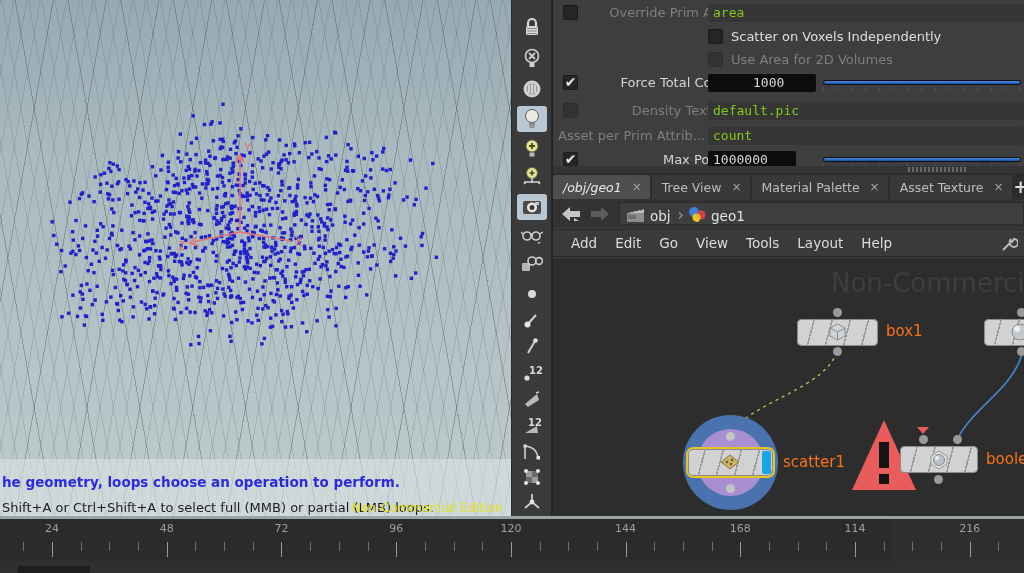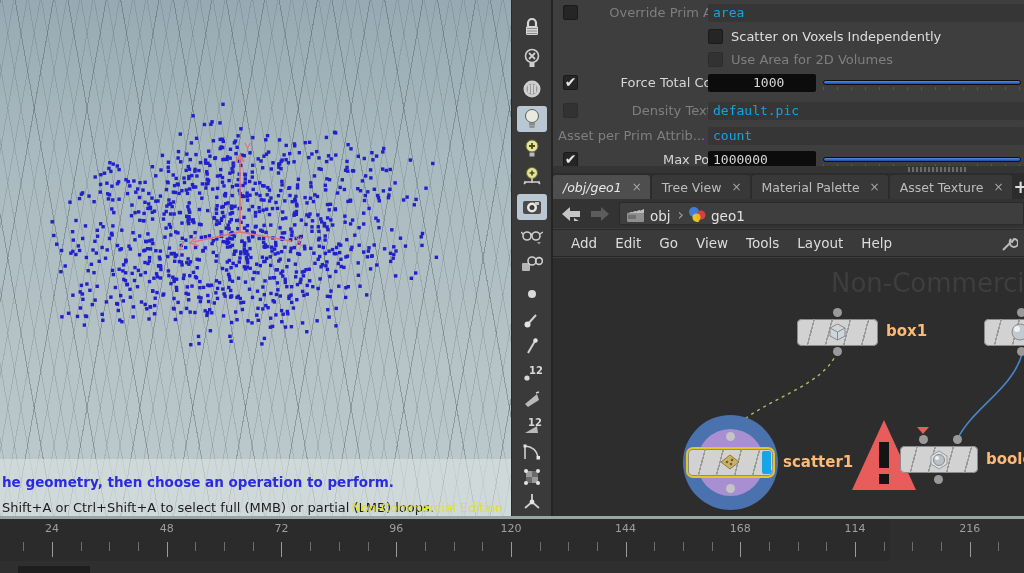--- a/index.html
+++ b/index.html
@@ -38,21 +38,21 @@
   #params { position:absolute; left:0; top:0; width:471px; height:172px; background:#3e3e3e; }
   .prow { position:absolute; height:18px; font-size:13px; }
   .pcheck { position:absolute; width:15px; height:15px; background:#252525; border:1px solid #1a1a1a;
             border-radius:2px; color:#e8e8e8; font-size:14px; line-height:13px; text-align:center; }
   .pcheck.dim { opacity:.45; }
   .plabel { position:absolute; width:148px; text-align:right; color:#d6d6d6; line-height:18px; white-space:nowrap; }
   .plabel.dim { color:#7f7f7f; }
   .pfield { position:absolute; height:18px; font-family:"DejaVu Sans Mono","Liberation Mono",monospace;
             font-size:13px; line-height:18px; padding-left:5px; border-radius:2px; white-space:nowrap; overflow:hidden;}
   .pfield.on  { background:#0c0c0c; color:#d8d8d8; }
-  .pfield.off { background:#363636; color:#0ea5e9; }
+  .pfield.off { background:#363636; color:#84cc16; }
   .inline-label { position:absolute; color:#dedede; line-height:18px; white-space:nowrap; }
   .inline-label.dim { color:#7f7f7f; }
   .pslider { position:absolute; height:18px; }
   .pslider .bar { position:absolute; left:0; right:0; top:6px; height:5px; border-radius:3px;
                   background:linear-gradient(#5a8fd8,#2766c8 60%,#1c4fa0); border:1px solid #0d0d0d; }
   .pslider .ticks { position:absolute; left:0; right:0; top:13px; height:3px;
                     background:repeating-linear-gradient(90deg, #565656 0 1px, transparent 1px 14px); }
   #pscroll { position:absolute; left:0; top:166px; width:471px; height:7px; background:#343434; }
   #pscroll .grip { position:absolute; left:355px; top:1px; width:60px; height:5px;
                    background:repeating-linear-gradient(90deg,#6a6a6a 0 2px, transparent 2px 4px); }
@@ -85,21 +85,21 @@
 
   
   #network { position:absolute; left:0; top:258px; width:471px; height:258px; background:#2d2d2d; overflow:hidden; }
   #net-watermark { position:absolute; left:278px; top:10px; font-size:26px; color:#3e3e3e; white-space:nowrap; }
   .node-body { position:absolute; height:27px; border-radius:5px; background:#d2d2d2;
                box-shadow:inset 0 0 0 1px #8a8a8a; overflow:hidden; }
   .node-body .slashes { position:absolute; inset:0;
       background:repeating-linear-gradient(105deg, transparent 0 16px, #9b9b9b 16px 17.5px); }
   .node-body.selected { box-shadow:0 0 0 2px #e6c421, inset 0 0 0 1px #8a8a8a; }
   .node-flag { position:absolute; right:2px; top:2px; bottom:2px; width:9px; background:#18a5e8; border-radius:2px; }
-  .node-label { position:absolute; color:#fdba74; font-size:15px; white-space:nowrap;font-weight:bold; }
+  .node-label { position:absolute; color:#f97316; font-size:15px; white-space:nowrap; }
   .ndot { position:absolute; width:9px; height:9px; border-radius:50%; background:#9a9a9a; }
   .node-icon { position:absolute; }
 
   
   #sep-bottom { position:absolute; left:0; top:516px; width:1024px; height:3px; background:#9aa4a4; }
   #timeline { position:absolute; left:0; top:519px; width:890px; height:42px; background:#2b2b2b; }
   .tl-label { position:absolute; top:3px; font-size:11px; color:#9f9f9f; transform:translateX(-50%); }
   .tl-tick { position:absolute; top:23px; width:1px; background:#878787; }
   #tl-bottom { position:absolute; left:0; top:561px; width:1024px; height:12px; background:#2f2f2f; }
   #tl-fieldbox { position:absolute; left:18px; top:566px; width:72px; height:7px; background:#1e1e1e; }
@@ -1120,21 +1120,21 @@
         <line x1="240" y1="232" x2="193" y2="242"></line>
         <path d="M196 237 L190 243 L199 246"></path>
       </g>
       <g font-size="12" fill="#e87272" font-family="'DejaVu Sans Mono',monospace">
         <text id="ax-y" x="244" y="152">Y</text>
         <text id="ax-x" x="295" y="246">X</text>
         <text id="ax-z" x="178" y="250">Z</text>
       </g>
     </svg>
     <div id="vp-help">
-      <div class="vp-line1" style="color:#2a2ae0;">he geometry, then choose an operation to perform.</div>
+      <div class="vp-line1" style="color:#2a2ae0;">he geometry, loops choose an operation to perform.</div>
       <div class="vp-line2">Shift+A or Ctrl+Shift+A to select full (MMB) or partial (LMB) loops.</div>
       <div class="vp-nc" style="color:#e2e21e;">Non-Commercial Edition</div>
     </div>
   </div>
 
   <div id="vtoolbar">
       <div class="vt-btn" style="top: -18px;"></div>
       <div class="vt-btn" style="top: 14px;">
         <svg width="18" height="20" viewBox="0 0 18 20">
           <path d="M5 9 V6 a4 4 0 0 1 8 0 V9" stroke="#d6d6d6" stroke-width="2.2" fill="none"></path>
@@ -1305,21 +1305,21 @@
       </div>
 
       <div class="prow" style="left:0;top:127px;width:471px;">
         <span class="plabel dim" style="left:5px;width:145px;">Asset per Prim Attrib...</span>
         <span class="pfield off" style="left:155px;width:316px;">count</span>
       </div>
 
       <div class="prow" style="left:0;top:151px;width:471px;">
         <span class="pcheck" style="left:10px;top:1px;">✔</span>
         <span class="plabel" style="left:32px;">Max Points</span>
-        <span class="pfield on" style="left:155px;width:108px;">1000000</span>
+        <span class="pfield on" style="left:155px;width:88px;">1000000</span>
         <span class="pslider" style="left:270px;width:198px;">
           <span class="bar"></span>
             <span class="ticks"></span>
         </span>
       </div>
 
       <div id="pscroll">
           <span class="grip"></span>
         </div>
     </div>

